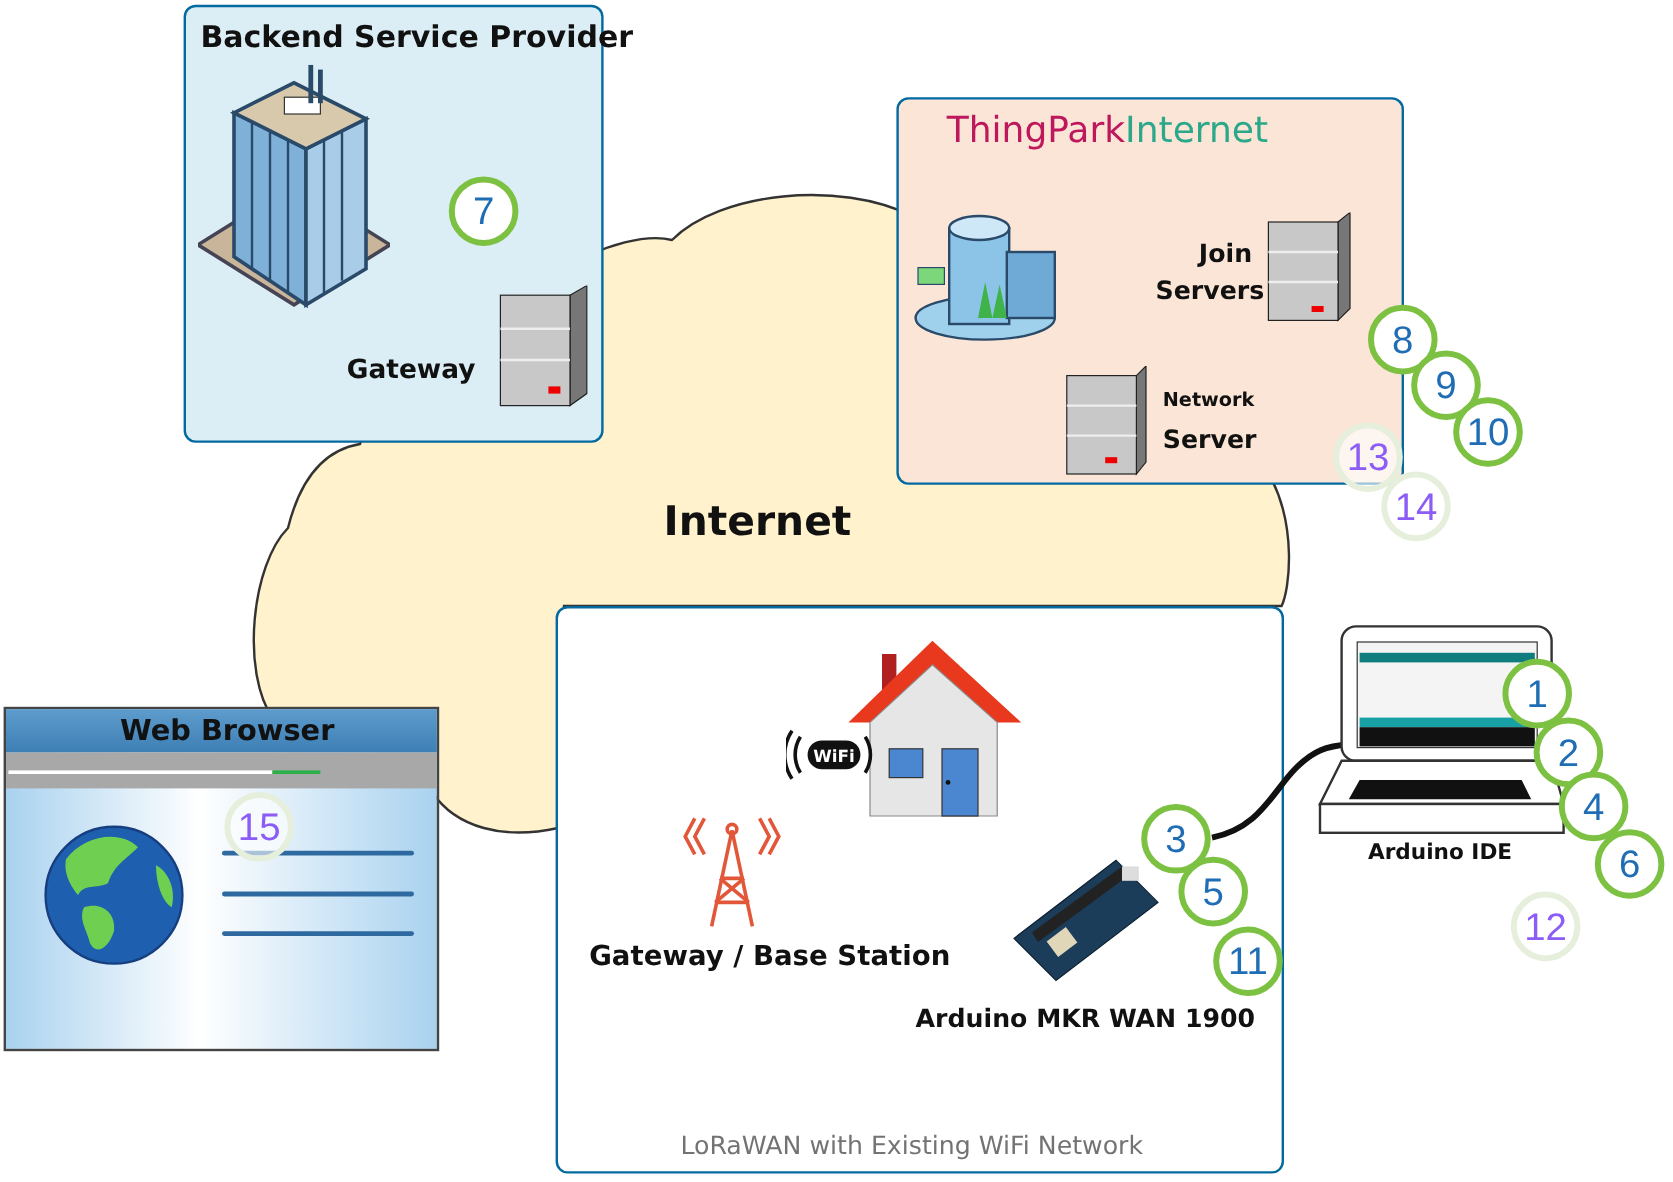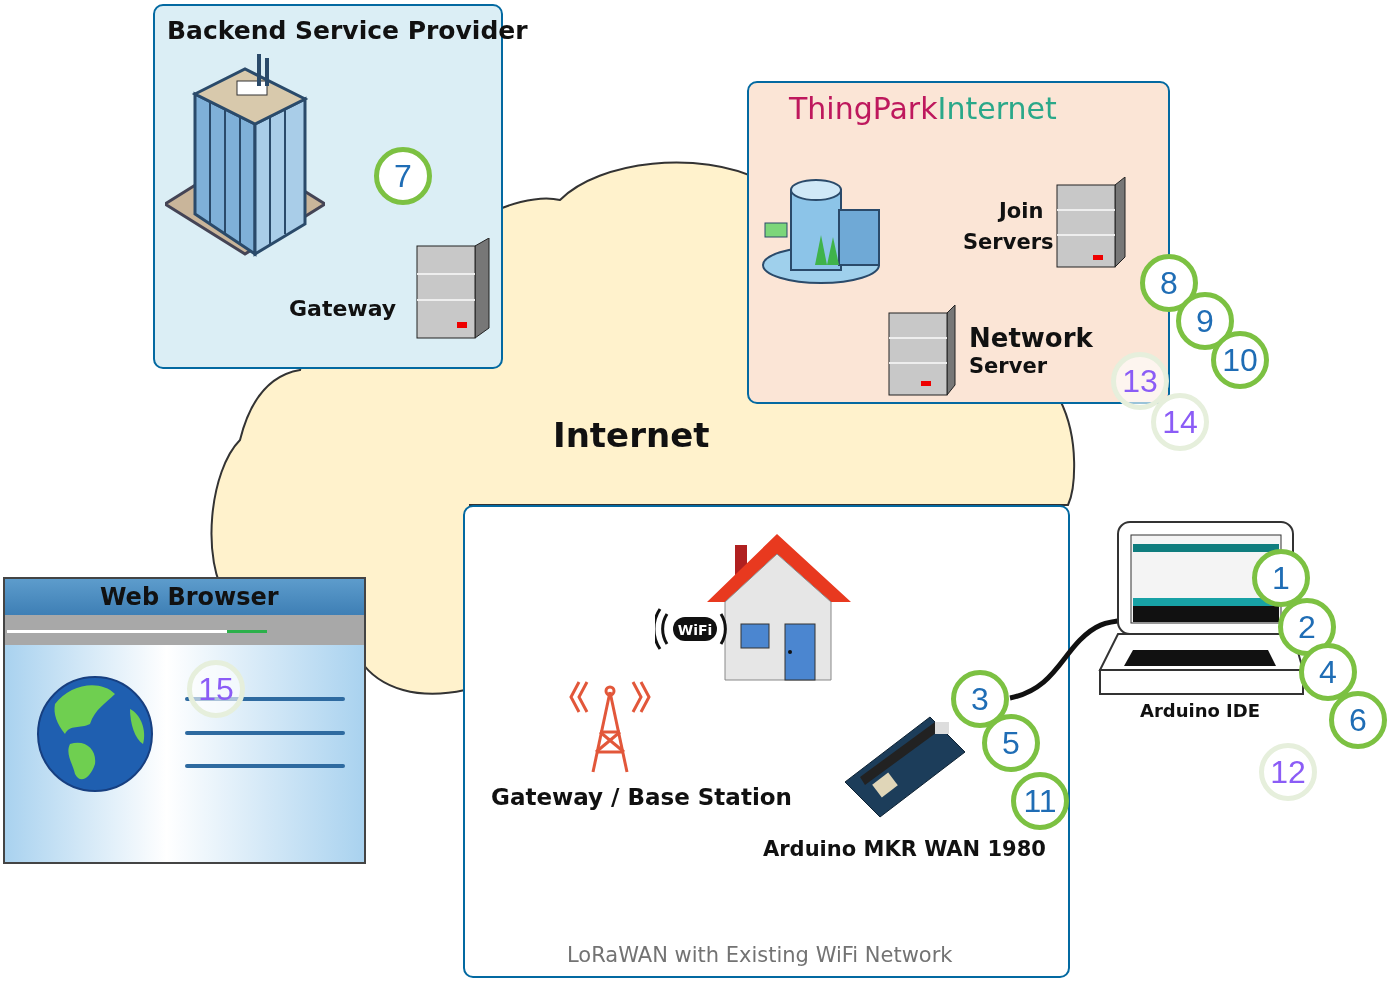--- a/index.html
+++ b/index.html
@@ -69,25 +69,25 @@
     <line x1="4" y1="58" x2="62" y2="58" stroke="#eee" stroke-width="2"></line>
     <rect x="40" y="78" width="10" height="5" fill="#e00"></rect>
   </svg>
   <svg class="server" style="left:136px;top:222px" width="80" height="95">
     <polygon points="62,8 70,0 70,80 62,90" fill="#777" stroke="#222"></polygon>
     <rect x="4" y="8" width="58" height="82" fill="#c8c8c8" stroke="#222"></rect>
     <line x1="4" y1="33" x2="62" y2="33" stroke="#eee" stroke-width="2"></line>
     <line x1="4" y1="58" x2="62" y2="58" stroke="#eee" stroke-width="2"></line>
     <rect x="36" y="76" width="10" height="5" fill="#e00"></rect>
   </svg>
-  <div class="lbl" style="left:220px;top:240px;font-size:26px;">Network</div>
+  <div class="lbl" style="left:220px;top:240px;font-size:16px;">Network</div>
   <div class="lbl" style="left:220px;top:271px;font-size:21px;">Server</div>
 </div>
 
-<div class="abs" style="left:3px;top:577px;width:363px;height:287px;border:2px solid #444;box-sizing:border-box;background:linear-gradient(90deg,#a9d2ef 0%,#ffffff 45%,#a9d2ef 100%);">
+<div class="abs" style="left:3px;top:589px;width:363px;height:287px;border:2px solid #444;box-sizing:border-box;background:linear-gradient(90deg,#a9d2ef 0%,#ffffff 45%,#a9d2ef 100%);">
   <div class="abs" style="left:0;top:0;width:100%;height:36px;background:linear-gradient(#5d9ccc,#3e7fb5);">
     <div class="lbl" style="left:95px;top:4px;font-size:24px;">Web Browser</div>
   </div>
   <div class="abs" style="left:0;top:36px;width:100%;height:30px;background:#a8a8a8;">
     <div class="abs" style="left:2px;top:15px;width:220px;height:3px;background:#fff;"></div>
     <div class="abs" style="left:222px;top:15px;width:40px;height:3px;background:#2bb04a;"></div>
   </div>
   <svg class="abs" style="left:30px;top:95px" width="120" height="120">
     <circle cx="60" cy="60" r="57" fill="#1f5fb0" stroke="#173f80" stroke-width="2"></circle>
     <path d="M20,30 C35,10 65,5 80,20 C70,30 60,35 55,50 C45,55 35,50 30,60 C22,50 18,40 20,30 Z" fill="#6fcf50"></path>
@@ -128,21 +128,21 @@
         <path d="M76,5 L84,20 L76,35"></path>
     </g>
   </svg>
   <div class="lbl" style="left:26px;top:277px;font-size:23px;">Gateway / Base Station</div>
   <svg class="abs" style="left:375px;top:205px" width="130" height="110">
     <polygon points="5,70 90,5 125,40 40,105" fill="#1c3d5a" stroke="#0e2233"></polygon>
     <polygon points="20,65 95,10 100,18 25,73" fill="#222"></polygon>
     <rect x="35" y="65" width="20" height="16" fill="#e0d6b8" transform="rotate(-37 45 73)"></rect>
     <rect x="95" y="10" width="14" height="12" fill="#ddd"></rect>
   </svg>
-  <div class="lbl" style="left:298px;top:330px;font-size:21px;">Arduino MKR WAN 1980</div>
+  <div class="lbl" style="left:298px;top:330px;font-size:21px;">Arduino MKR WAN 1900</div>
   <div class="abs" style="left:102px;top:436px;font-size:21px;color:#737373;font-family:'DejaVu Sans',sans-serif;white-space:nowrap;">LoRaWAN with Existing WiFi Network</div>
 </div>
 
 <svg class="abs" style="left:1000px;top:610px" width="130" height="100">
   <path d="M10,88 C50,80 60,50 80,30 C95,15 105,12 125,10" stroke="#111" stroke-width="5" fill="none"></path>
 </svg>
 
 <svg class="abs" style="left:1098px;top:520px" width="210" height="180">
   <rect x="20" y="2" width="175" height="112" rx="12" fill="#fff" stroke="#333" stroke-width="2"></rect>
   <rect x="33" y="15" width="150" height="88" fill="#f4f4f4" stroke="#333"></rect>

